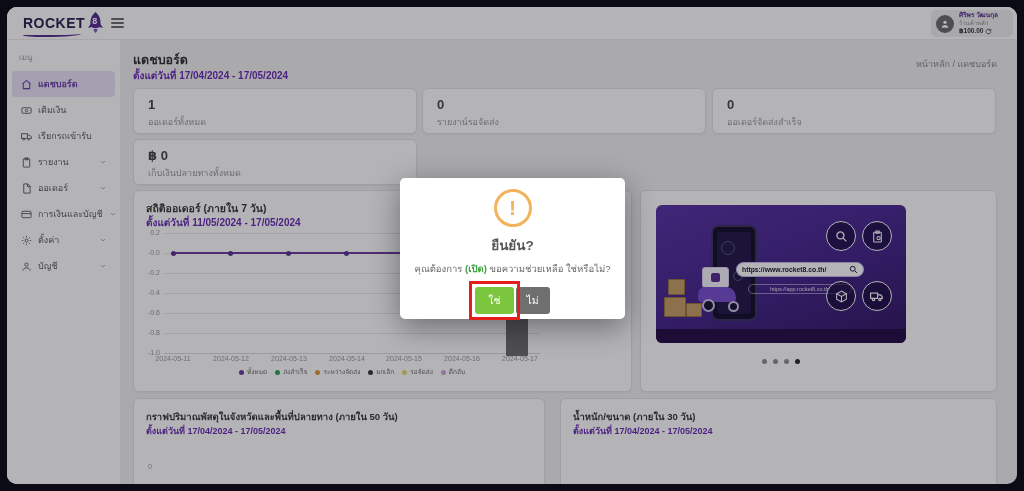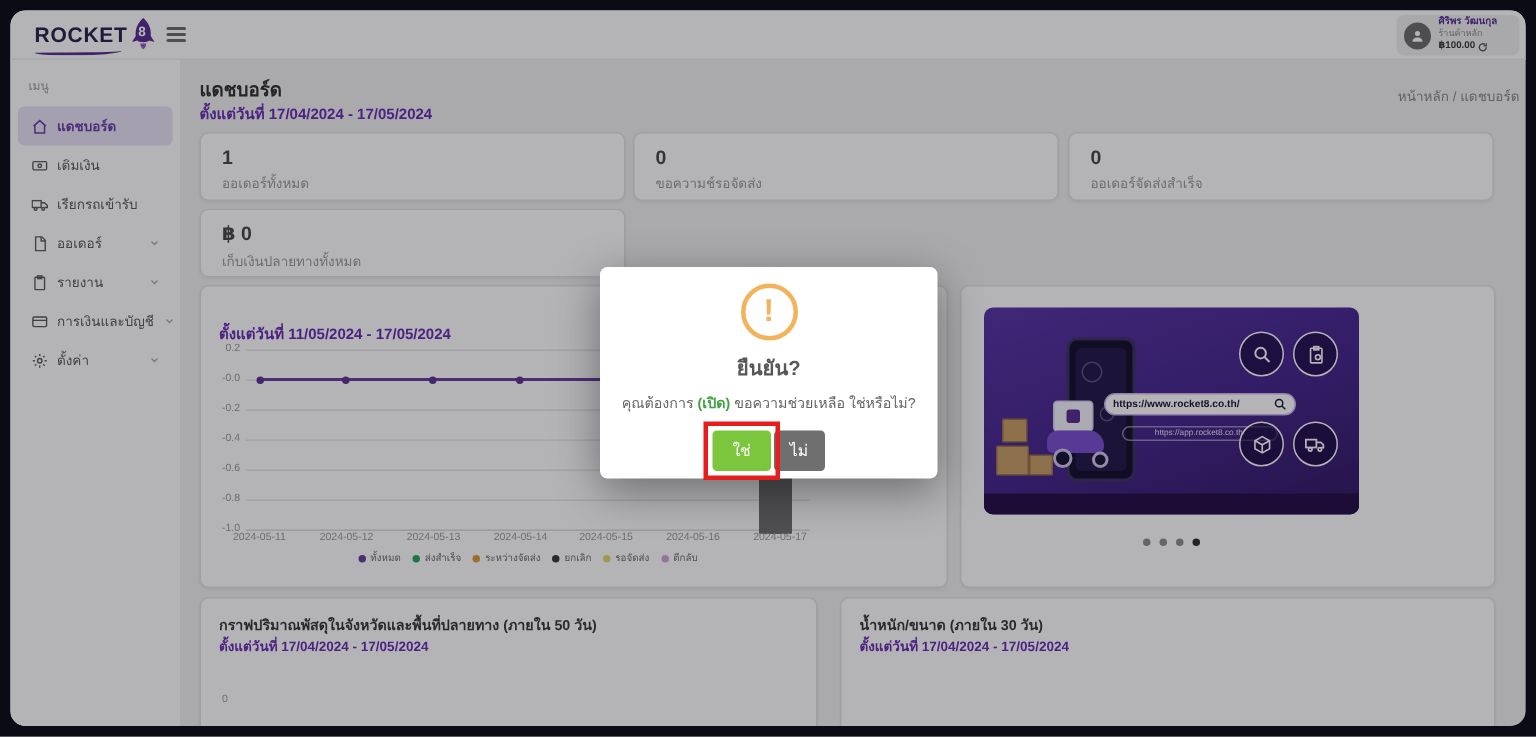--- a/index.html
+++ b/index.html
@@ -32,21 +32,21 @@
   .sidebar{position:absolute;left:0;top:33px;width:113px;height:444px;background:#fff;z-index:4}
   .menu-label{font-size:8px;color:#9a9a9a;padding:11px 12px 7px}
   .sitem{display:flex;align-items:center;gap:6px;height:26px;padding:0 8px;margin:0 5px;font-size:9px;color:#5c5c5c;border-radius:4px;cursor:pointer;white-space:nowrap}
   .sitem.active{background:#e9e2f4;color:#6a3fa8;font-weight:700}
   .sitem .icn{width:12px;height:12px;flex:none;display:flex;align-items:center;justify-content:center}
   .sitem .chev{margin-left:auto;color:#a9a9a9;flex:none;display:flex}
 
   
   .pgtitle{left:126px;top:43px;font-size:12.5px;font-weight:700;color:#333}
   .pgdate{left:126px;top:61px;font-size:10px;font-weight:600;color:#6b2fb3}
-  .crumb{right:4px;top:50px;font-size:9px;color:#8a8a8a;cursor:pointer}
+  .crumb{right:20px;top:50px;font-size:9px;color:#8a8a8a;cursor:pointer}
 
   .card{position:absolute;background:#fff;border:1px solid #e3e3e3;border-radius:6px;box-shadow:0 1px 2px rgba(0,0,0,.05)}
   .stat{padding:8px 14px}
   .stat .v{font-size:13px;font-weight:700;color:#4a4a4a}
   .stat .l{font-size:9px;color:#9b9b9b;margin-top:3px}
 
   
   .ctitle{left:12px;top:9px;font-size:10.5px;font-weight:700;color:#3a3a3a}
   .cdate{left:12px;top:24px;font-size:10px;font-weight:600;color:#6b2fb3}
   .ylab{position:absolute;width:24px;text-align:right;font-size:7px;color:#9a9a9a}
@@ -167,48 +167,48 @@
             <path d="M14 9h5l4 4v3h-4"></path>
             <circle cx="6" cy="18" r="2"></circle>
             <circle cx="17" cy="18" r="2"></circle>
           </svg>
         </span>
       <span>เรียกรถเข้ารับ</span>
     </div>
     <div class="sitem">
       <span class="icn">
           <svg width="11" height="11" viewBox="0 0 24 24" fill="none" stroke="currentColor" stroke-width="2">
+            <rect x="5" y="4" width="14" height="18" rx="1"></rect>
+            <rect x="9" y="2" width="6" height="4"></rect>
+          </svg>
+        </span>
+      <span>รายงาน</span>
+      <span class="chev">
+          <svg width="8" height="8" viewBox="0 0 24 24" fill="none" stroke="currentColor" stroke-width="2.6">
+            <path d="M6 9l6 6 6-6"></path>
+          </svg>
+        </span>
+    </div>
+    <div class="sitem">
+      <span class="icn">
+          <svg width="11" height="11" viewBox="0 0 24 24" fill="none" stroke="currentColor" stroke-width="2">
             <path d="M6 2h9l5 5v15H6z"></path>
             <path d="M14 2v6h6"></path>
           </svg>
         </span>
       <span>ออเดอร์</span>
       <span class="chev">
           <svg width="8" height="8" viewBox="0 0 24 24" fill="none" stroke="currentColor" stroke-width="2.6">
             <path d="M6 9l6 6 6-6"></path>
           </svg>
         </span>
     </div>
     <div class="sitem">
       <span class="icn">
           <svg width="11" height="11" viewBox="0 0 24 24" fill="none" stroke="currentColor" stroke-width="2">
-            <rect x="5" y="4" width="14" height="18" rx="1"></rect>
-            <rect x="9" y="2" width="6" height="4"></rect>
-          </svg>
-        </span>
-      <span>รายงาน</span>
-      <span class="chev">
-          <svg width="8" height="8" viewBox="0 0 24 24" fill="none" stroke="currentColor" stroke-width="2.6">
-            <path d="M6 9l6 6 6-6"></path>
-          </svg>
-        </span>
-    </div>
-    <div class="sitem">
-      <span class="icn">
-          <svg width="11" height="11" viewBox="0 0 24 24" fill="none" stroke="currentColor" stroke-width="2">
             <rect x="2" y="5" width="20" height="14" rx="2"></rect>
             <path d="M2 10h20"></path>
           </svg>
         </span>
       <span>การเงินและบัญชี</span>
       <span class="chev">
           <svg width="8" height="8" viewBox="0 0 24 24" fill="none" stroke="currentColor" stroke-width="2.6">
             <path d="M6 9l6 6 6-6"></path>
           </svg>
         </span>
@@ -220,44 +220,59 @@
             <path d="M12 2v3M12 19v3M2 12h3M19 12h3M4.9 4.9l2.1 2.1M17 17l2.1 2.1M19.1 4.9L17 7M7 17l-2.1 2.1"></path>
           </svg>
         </span>
       <span>ตั้งค่า</span>
       <span class="chev">
           <svg width="8" height="8" viewBox="0 0 24 24" fill="none" stroke="currentColor" stroke-width="2.6">
             <path d="M6 9l6 6 6-6"></path>
           </svg>
         </span>
     </div>
+    <div class="sitem">
+      <span class="icn">
+          <svg width="11" height="11" viewBox="0 0 24 24" fill="none" stroke="currentColor" stroke-width="2">
+            <circle cx="12" cy="8" r="3.6"></circle>
+            <path d="M4 21c0-4 4-6 8-6s8 2 8 6"></path>
+          </svg>
+        </span>
+      <span>บัญชี</span>
+      <span class="chev">
+          <svg width="8" height="8" viewBox="0 0 24 24" fill="none" stroke="currentColor" stroke-width="2.6">
+            <path d="M6 9l6 6 6-6"></path>
+          </svg>
+        </span>
+    </div>
   </div>
 
   <div class="abs pgtitle">แดชบอร์ด</div>
   <div class="abs pgdate">ตั้งแต่วันที่ 17/04/2024 - 17/05/2024</div>
   <div class="abs crumb">หน้าหลัก / แดชบอร์ด</div>
 
   <div class="card stat" style="left:126px;top:81px;width:284px;height:46px">
     <div class="v">1</div>
     <div class="l">ออเดอร์ทั้งหมด</div>
   </div>
   <div class="card stat" style="left:415px;top:81px;width:284px;height:46px">
     <div class="v">0</div>
-    <div class="l">ขอความช์รอจัดส่ง</div>
+    <div class="l">รายงาน์รอจัดส่ง</div>
   </div>
   <div class="card stat" style="left:705px;top:81px;width:284px;height:46px">
     <div class="v">0</div>
     <div class="l">ออเดอร์จัดส่งสำเร็จ</div>
   </div>
   <div class="card stat" style="left:126px;top:132px;width:284px;height:46px">
     <div class="v">฿ 0</div>
     <div class="l">เก็บเงินปลายทางทั้งหมด</div>
   </div>
 
   <div class="card" style="left:126px;top:183px;width:499px;height:202px">
+    <div class="abs ctitle">สถิติออเดอร์ (ภายใน 7 วัน)</div>
     <div class="abs cdate">ตั้งแต่วันที่ 11/05/2024 - 17/05/2024</div>
 
     <div class="ylab" style="left:2px;top:38px">0.2</div>
     <div class="ylab" style="left:2px;top:58px">-0.0</div>
     <div class="ylab" style="left:2px;top:78px">-0.2</div>
     <div class="ylab" style="left:2px;top:98px">-0.4</div>
     <div class="ylab" style="left:2px;top:118px">-0.6</div>
     <div class="ylab" style="left:2px;top:138px">-0.8</div>
     <div class="ylab" style="left:2px;top:158px">-1.0</div>
 

